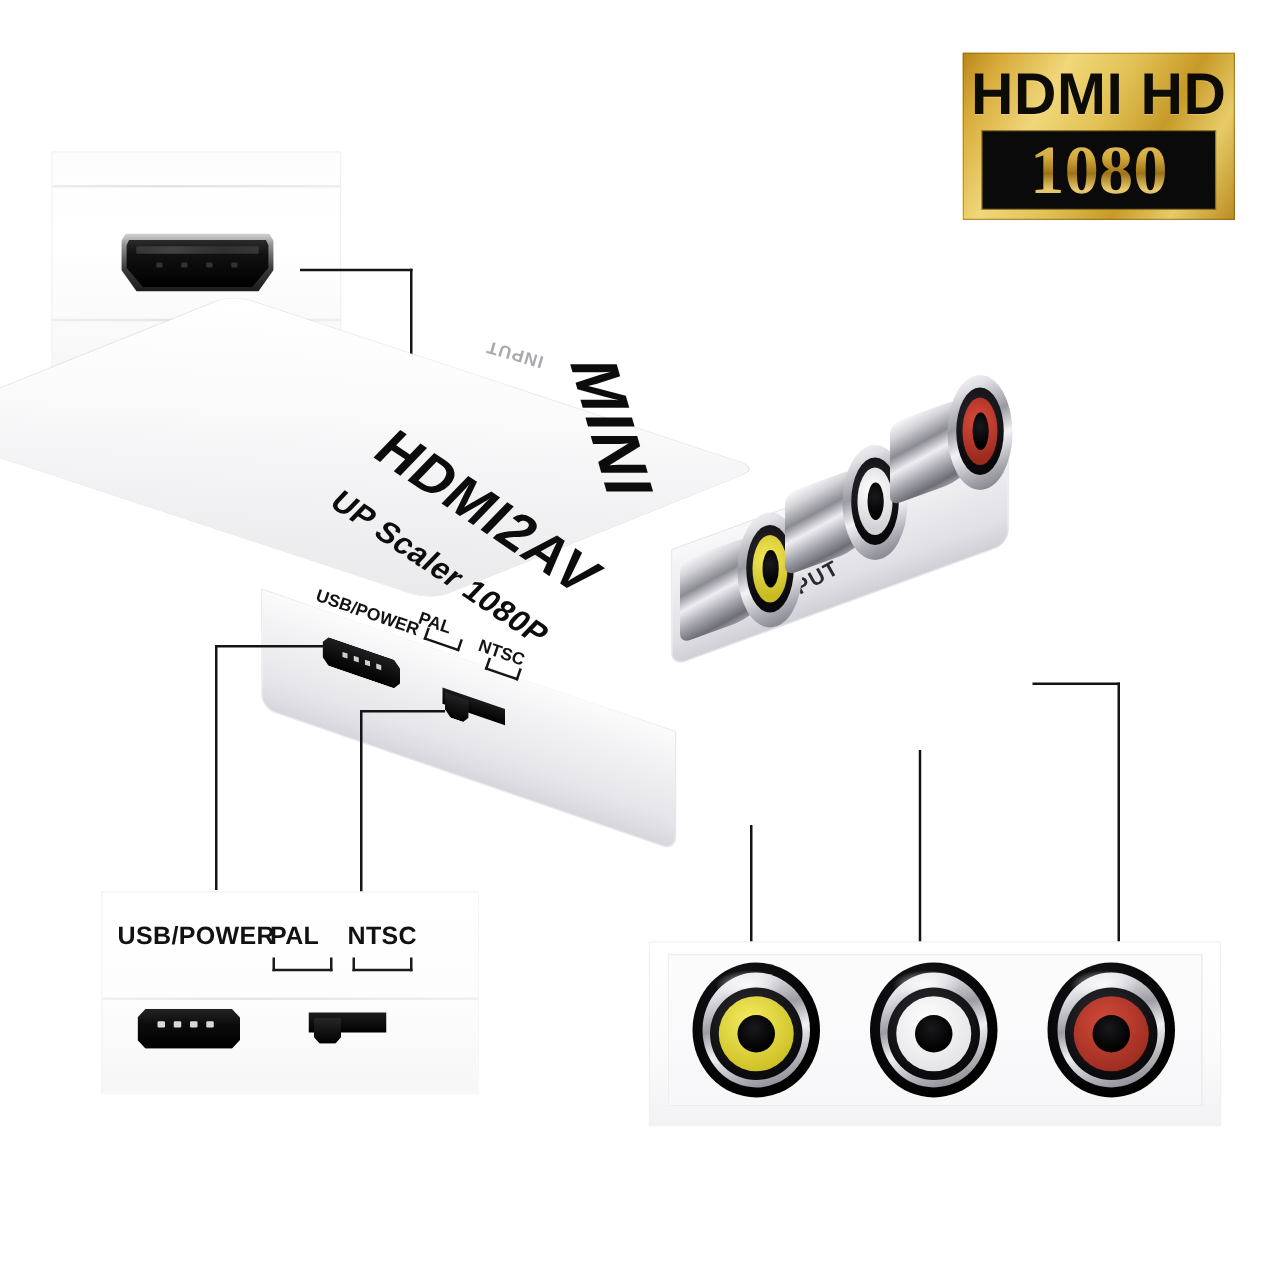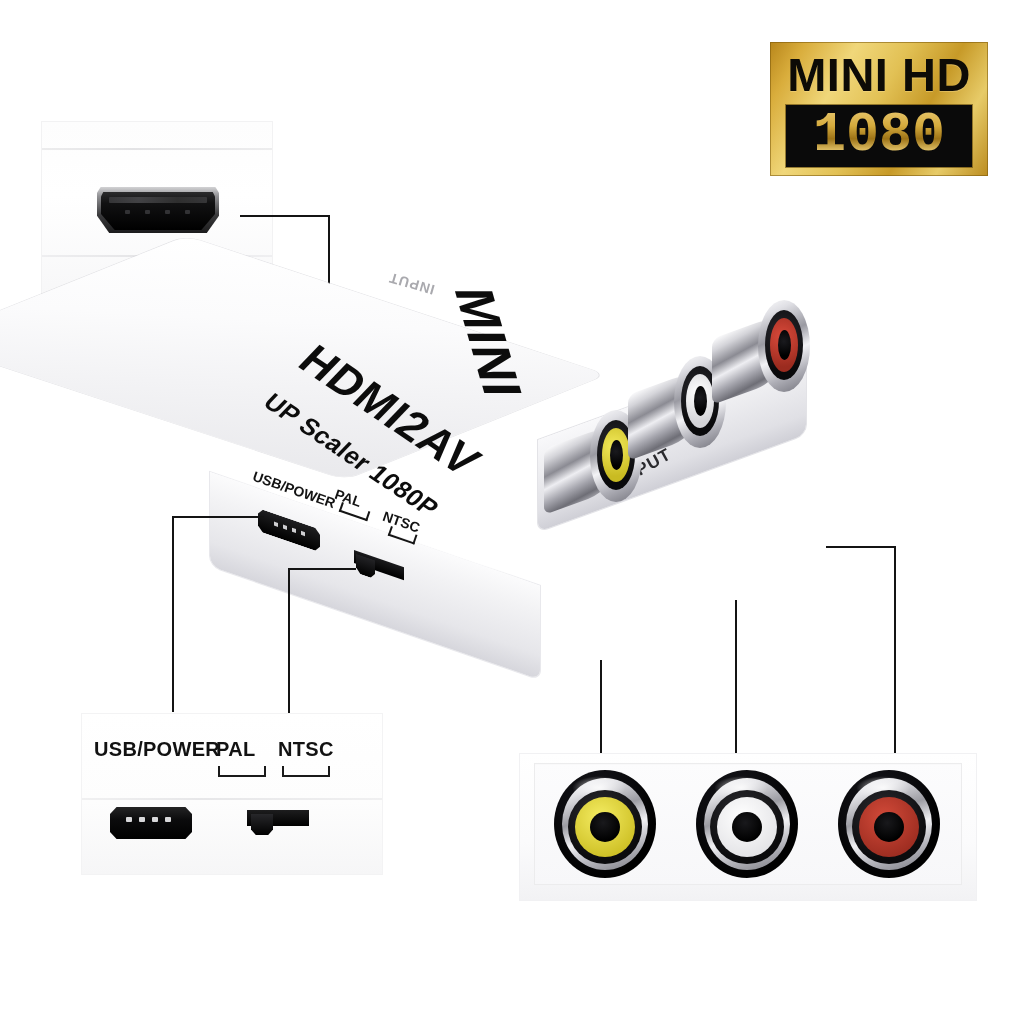--- a/index.html
+++ b/index.html
@@ -27,21 +27,21 @@
   }
   .badge-box{
     width:186px;height:62px;background:#0a0a0a;margin-top:1px;
     display:flex;align-items:center;justify-content:center;
     box-shadow:0 0 0 1px rgba(90,65,8,.6);
   }
   .badge-num{
     font-size:55px;font-weight:bold;line-height:56px;letter-spacing:0px;
     background:linear-gradient(180deg,#e9c871 0%,#d4aa3c 32%,#9d7317 55%,#e8c96f 78%,#cfa73a 100%);
     -webkit-background-clip:text;background-clip:text;color:transparent;
-    font-family:Liberation Mono, monospace;
+    font-family:Liberation Serif, serif;
   }
 
   
   .panel{position:absolute;background:#ffffff;}
   .panel-hdmi{
     left:42px;top:122px;width:230px;height:176px;
     background:linear-gradient(180deg,#fdfdfd 0%,#ffffff 42%,#f7f7f8 100%);
     box-shadow:0 0 0 1px #f2f2f3;
   }
   .panel-hdmi .seam-top{position:absolute;left:0;top:26px;width:100%;height:2px;
@@ -237,21 +237,21 @@
   .ln{position:absolute;background:#141414;}
   .lnh{height:2px;}
   .lnv{width:2px;}
 </style>
 </head>
 <body>
 
 <div id="stage">
 
   <div class="badge">
-    <div class="badge-top">MINI HD</div>
+    <div class="badge-top">HDMI HD</div>
     <div class="badge-box">
       <div class="badge-num">1080</div>
     </div>
   </div>
 
   <div class="panel panel-hdmi">
     <div class="seam-top"></div>
     <div class="seam-low"></div>
     <div class="hdmi-port">
       <div class="bezel"></div>

